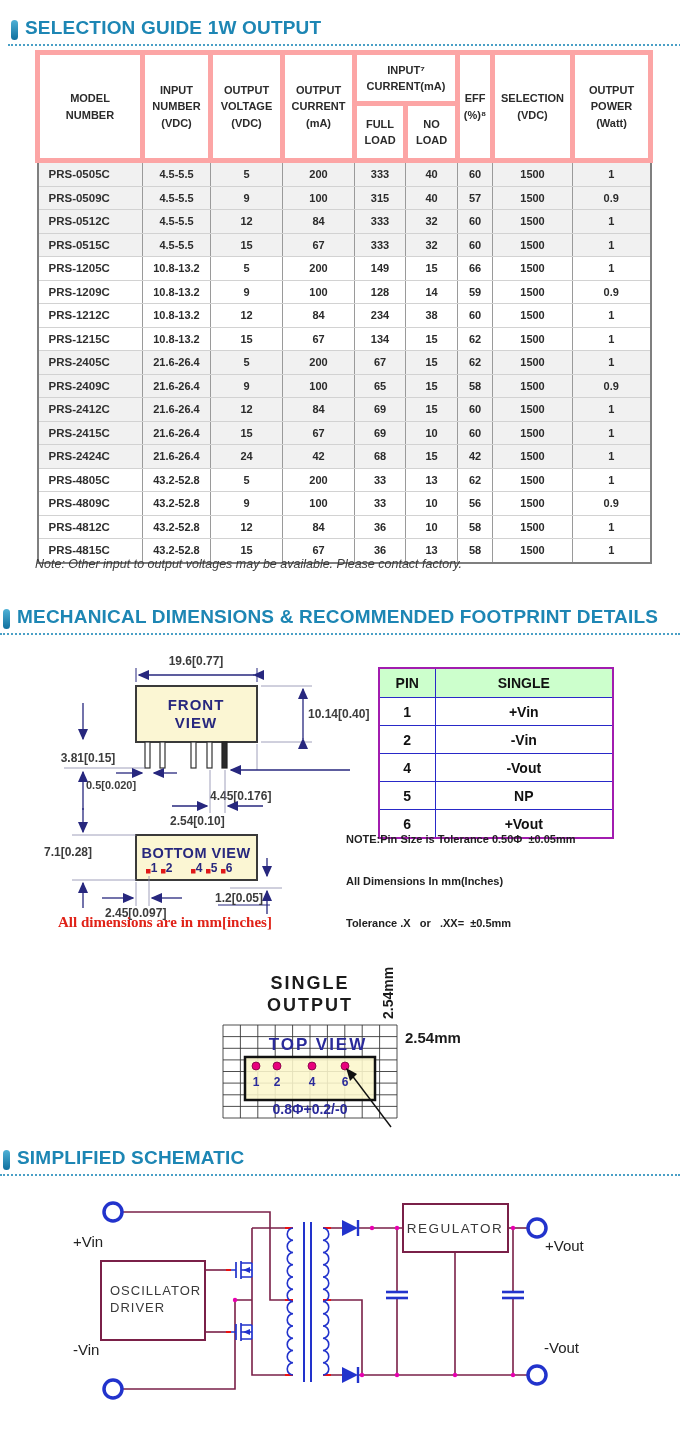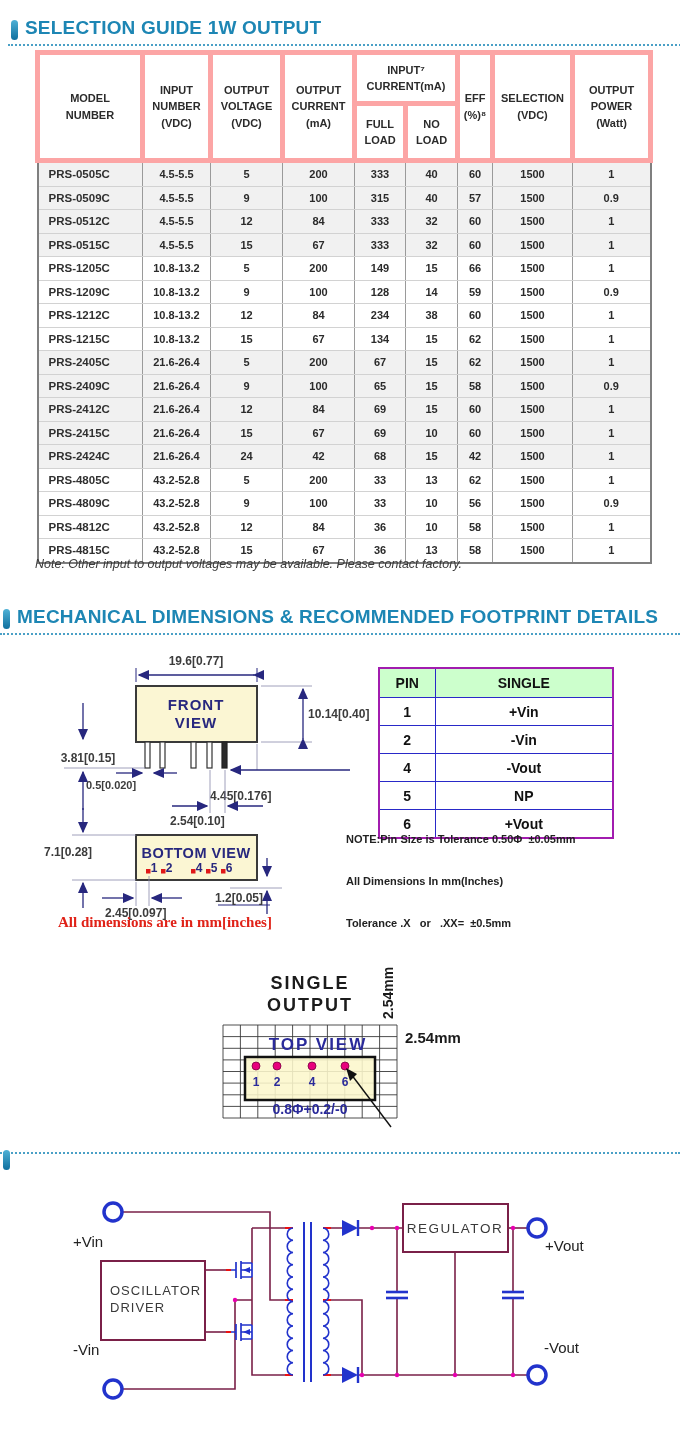--- a/index.html
+++ b/index.html
@@ -441,20 +441,21 @@
     <text x="117" y="131">4</text>
     <text x="150" y="131">6</text>
   </g>
   <text x="115" y="159" font-size="14" font-weight="bold" fill="#2a2a9a" text-anchor="middle">0.8Φ+0.2/-0</text>
   <line x1="196" y1="172" x2="156" y2="119" stroke="#111" stroke-width="1.4"></line>
   <polygon points="151,113 162,119 155,126" fill="#111"></polygon>
 </svg>
 
 <div class="sec" style="top:1147px;">
   <span class="bar"></span>
+  <div class="t">SIMPLIFIED SCHEMATIC</div>
   <div class="dots"></div>
 </div>
 
 <svg style="position:absolute;left:40px;top:1192px;" width="600" height="240" viewBox="0 0 600 240">
   <g stroke="#7a2048" stroke-width="1.6" fill="none">
     <path d="M82 20 H230 V108 H245"></path>
     <path d="M82 197 H195 V108 H212"></path>
     <path d="M165 78 H186"></path>
     <path d="M165 140 H186"></path>
     <path d="M212 36 H245 M212 36 V71"></path>

